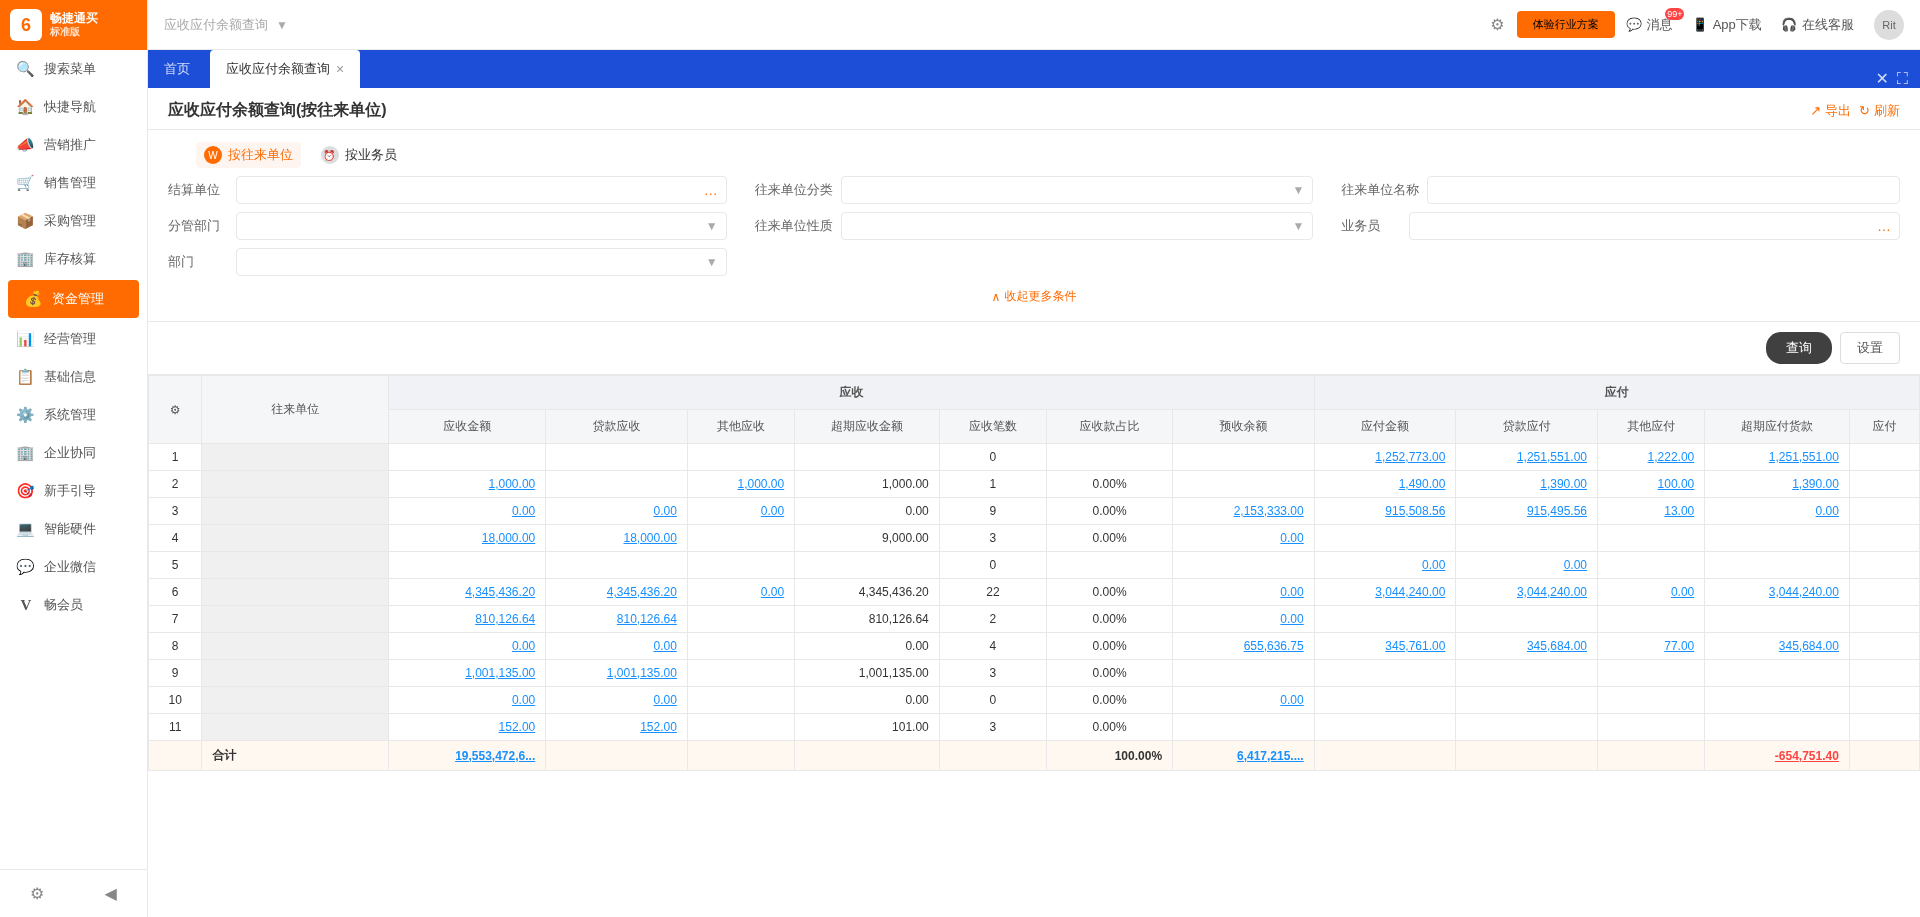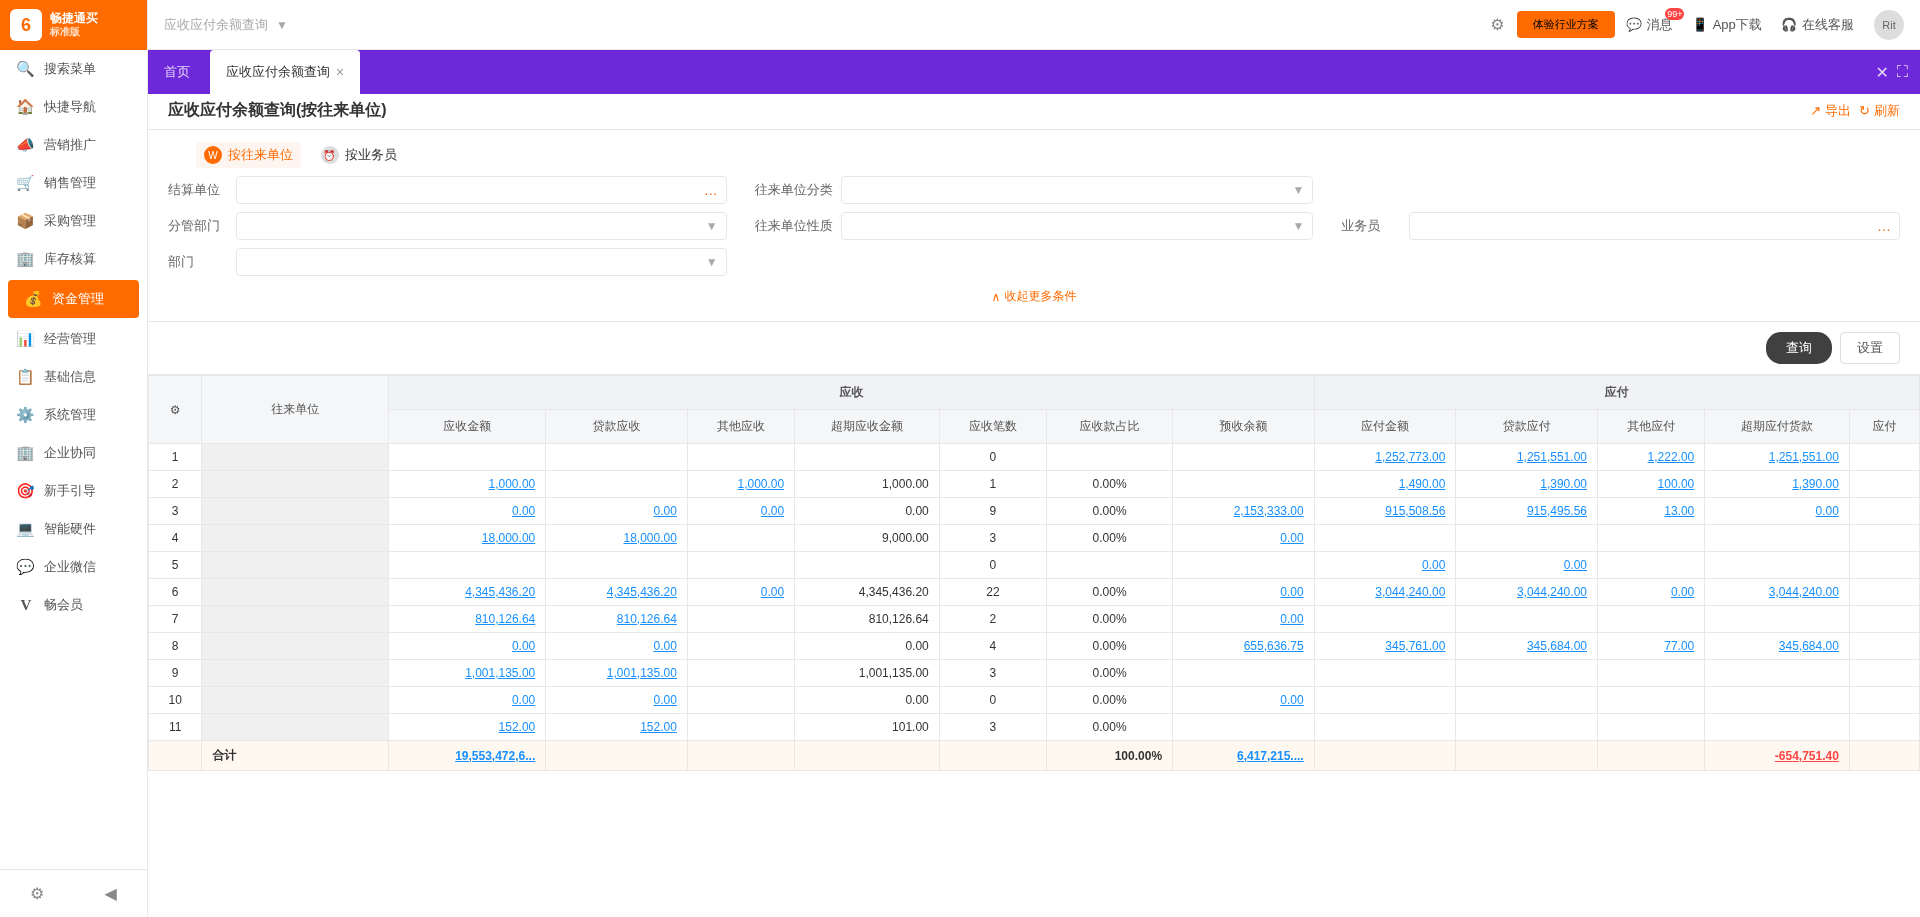--- a/index.html
+++ b/index.html
@@ -51,22 +51,22 @@
       padding: 1px 2px; border-radius: 8px; min-width: 18px; text-align: center;
     }
     .header-link { color: #555; font-size: 13px; cursor: pointer; display: flex; align-items: center; gap: 4px; }
     .header-avatar {
       width: 30px; height: 30px; border-radius: 50%; background: #ddd;
       display: flex; align-items: center; justify-content: center; color: #666; font-size: 11px;
     }
 
     
     .tab-bar {
-      position: fixed; left: 148px; top: 50px; right: 0; height: 44px;
-      background: #6d28d9; display: flex; align-items: center; z-index: 98;
+      position: fixed; left: 148px; top: 50px; right: 0; height: 38px;
+      background: #1d4ed8; display: flex; align-items: flex-end; z-index: 98;
     }
     .tab {
       height: 100%; display: flex; align-items: center; padding: 0 16px;
       color: rgba(255,255,255,0.8); font-size: 13px; cursor: pointer; gap: 6px;
     }
     .tab.active { background: #fff; color: #333; border-radius: 4px 4px 0 0; margin-left: 4px; }
     .tab-close { color: #999; font-size: 14px; cursor: pointer; }
     .tab-bar-right {
       margin-left: auto; display: flex; align-items: center; padding-right: 12px; gap: 8px;
     }
@@ -326,20 +326,26 @@
         <div class="filter-input">
           <span></span>
           <span class="filter-input-dots">…</span>
         </div>
       </div>
       <div class="filter-field">
         <span class="filter-field-label">往来单位分类</span>
         <div class="filter-input">
           <span></span>
           <span class="filter-chevron">▼</span>
+        </div>
+      </div>
+      <div class="filter-field">
+        <span class="filter-field-label">往来单位名称</span>
+        <div class="filter-input">
+          <span></span>
         </div>
       </div>
     </div>
 
     <div class="filter-row">
       <div class="filter-field">
         <span class="filter-field-label">分管部门</span>
         <div class="filter-input">
           <span></span>
           <span class="filter-chevron">▼</span>

